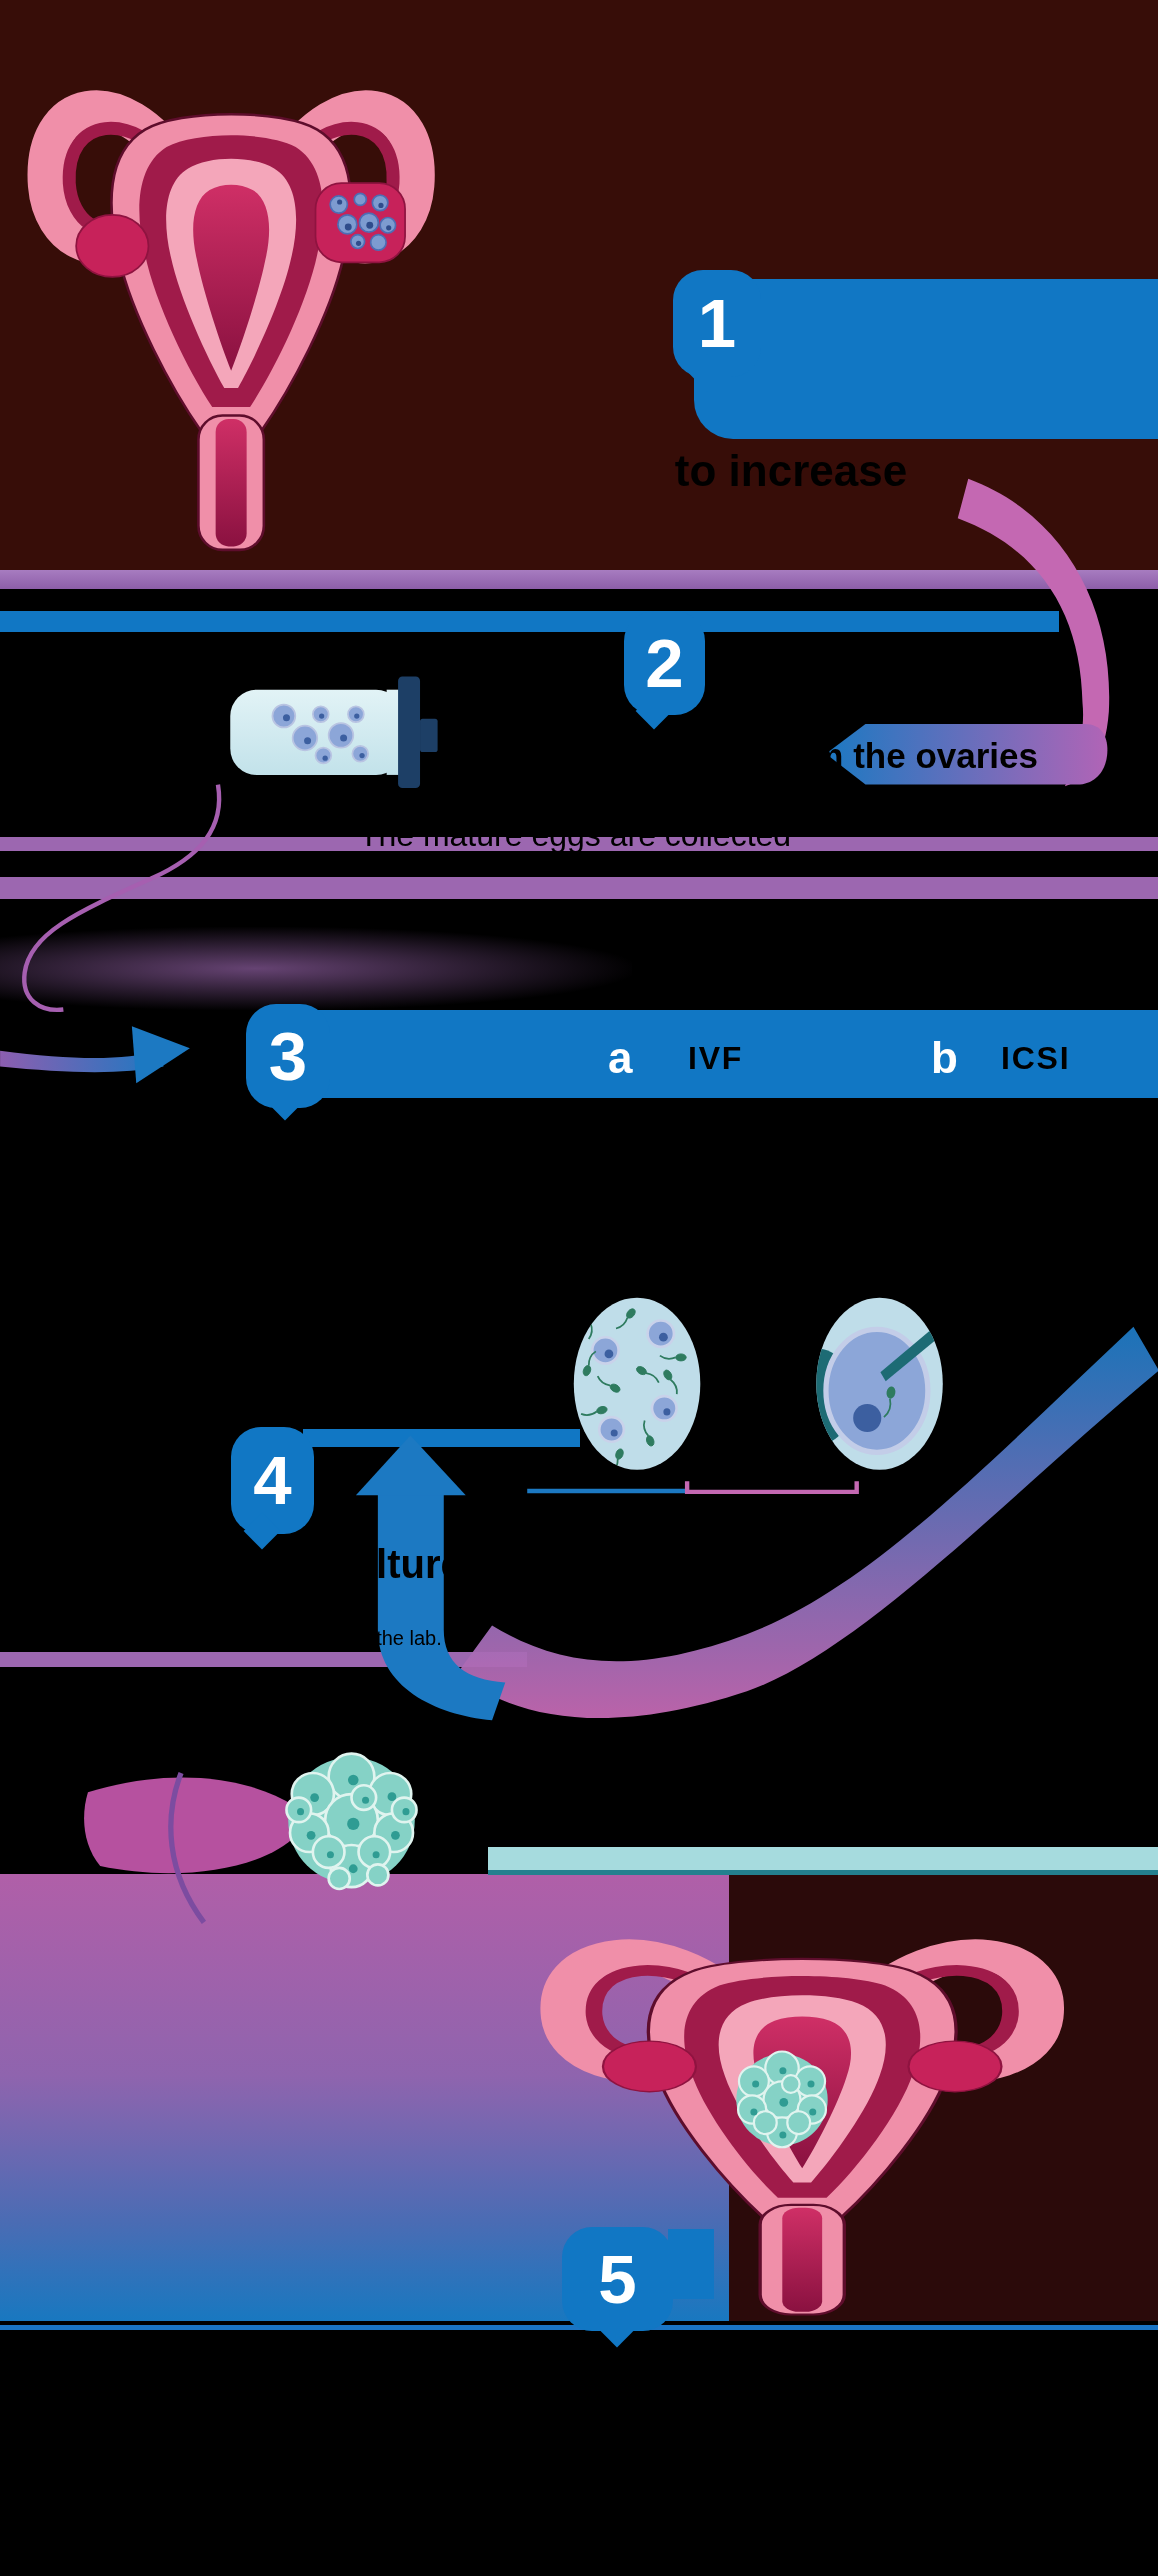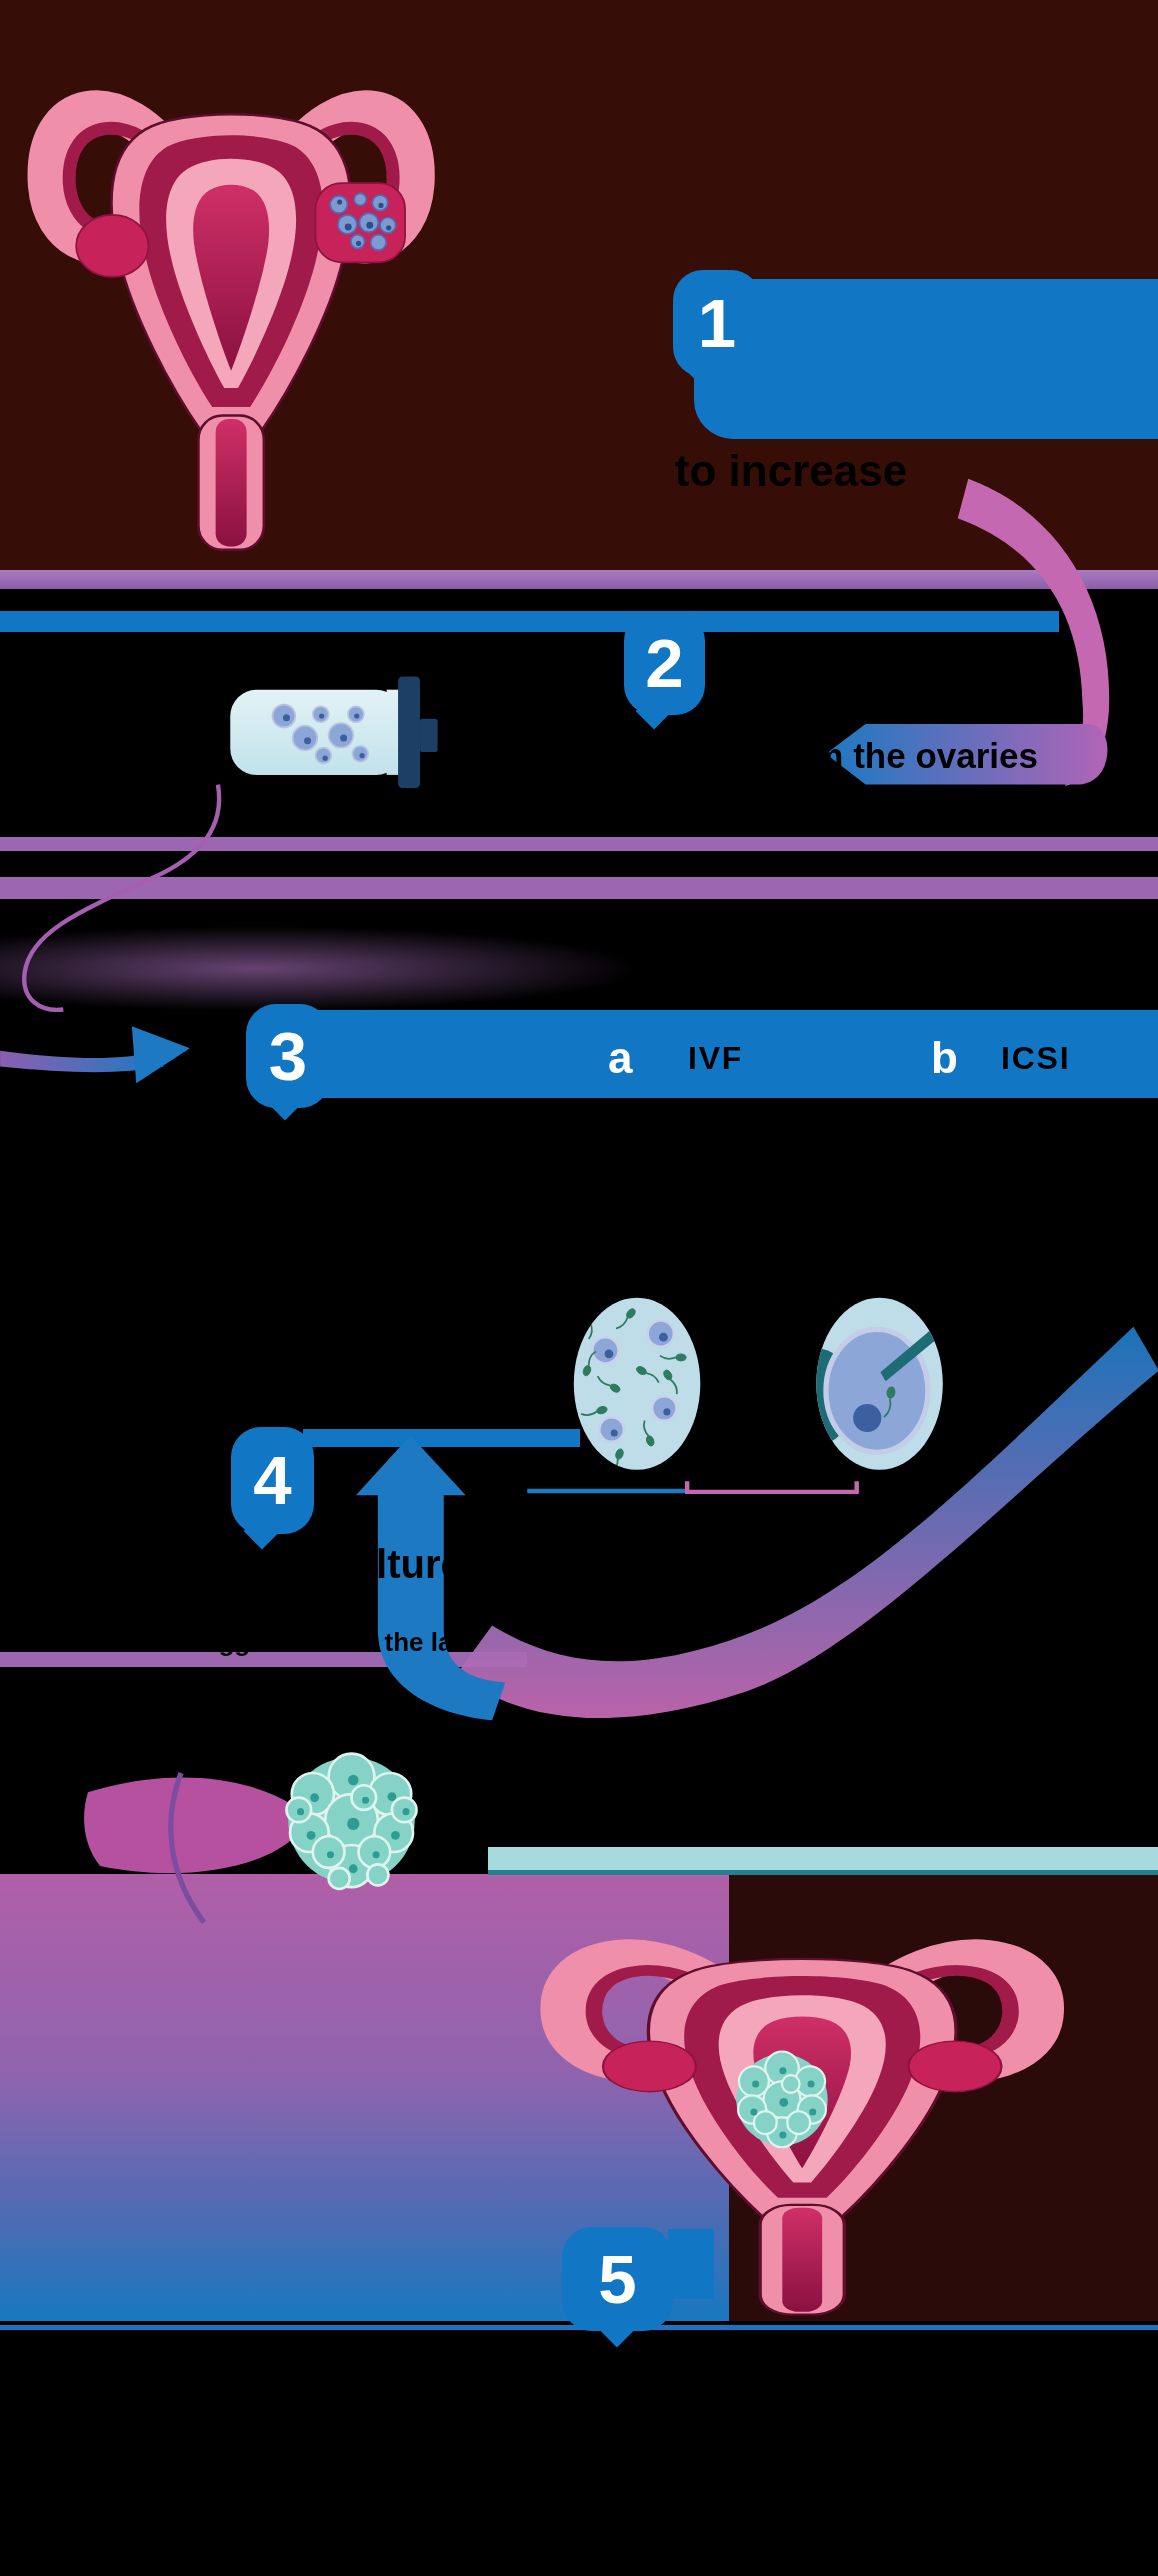--- a/index.html
+++ b/index.html
@@ -357,27 +357,28 @@
 
   <div class="abs badge" style="left:562px;top:2227px;width:111px;height:104px;">
     <span class="num">5</span>
   </div>
   <div class="abs badge-tail" style="left:604px;top:2316px;"></div>
   <div class="abs" style="left:668px;top:2229px;width:46px;height:70px;background:#1177c4;"></div>
 
   <div class="abs txt t-big" style="left:791px;top:446px;">to increase</div>
 
   <div class="abs txt t-med" style="left:791px;top:736px;text-align:right;">Egg retrieval from the ovaries</div>
+  <div class="abs txt t-body" style="left:575px;top:817px;">The mature eggs are collected</div>
 
   <div class="abs txt t-med" style="left:580px;top:1135px;">Fertilization of the egg</div>
   <span class="abs opt-key" style="left:608px;top:1033px;">a</span>
   <span class="abs opt-label" style="left:688px;top:1040px;">IVF</span>
   <span class="abs opt-key" style="left:931px;top:1033px;">b</span>
   <span class="abs opt-label" style="left:1001px;top:1040px;">ICSI</span>
 
   <div class="abs txt t-med" style="left:316px;top:1542px;font-size:40px;">Embryo culture</div>
-  <div class="abs txt t-body" style="left:256px;top:1627px;font-size:26px;font-weight:bold;">The fertilized eggs divide in the lab.</div>
+  <div class="abs txt t-body" style="left:285px;top:1627px;font-size:20px;">The fertilized eggs divide in the lab.</div>
 
   <div class="abs txt t-med" style="left:580px;top:2341px;font-style:italic;">Embryo transfer</div>
   <div class="abs txt t-body" style="left:580px;top:2386px;font-size:30px;">The embryo is placed into the uterus.</div>
 
 </div>
 
 
 </body></html>

